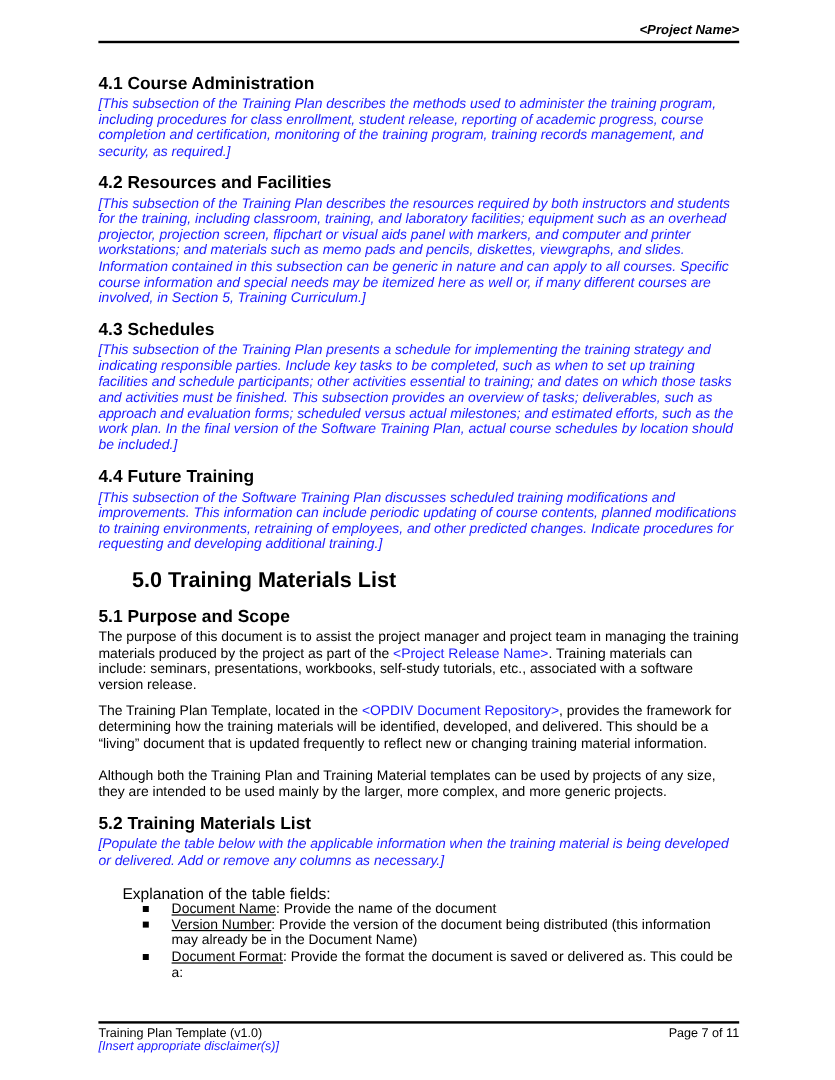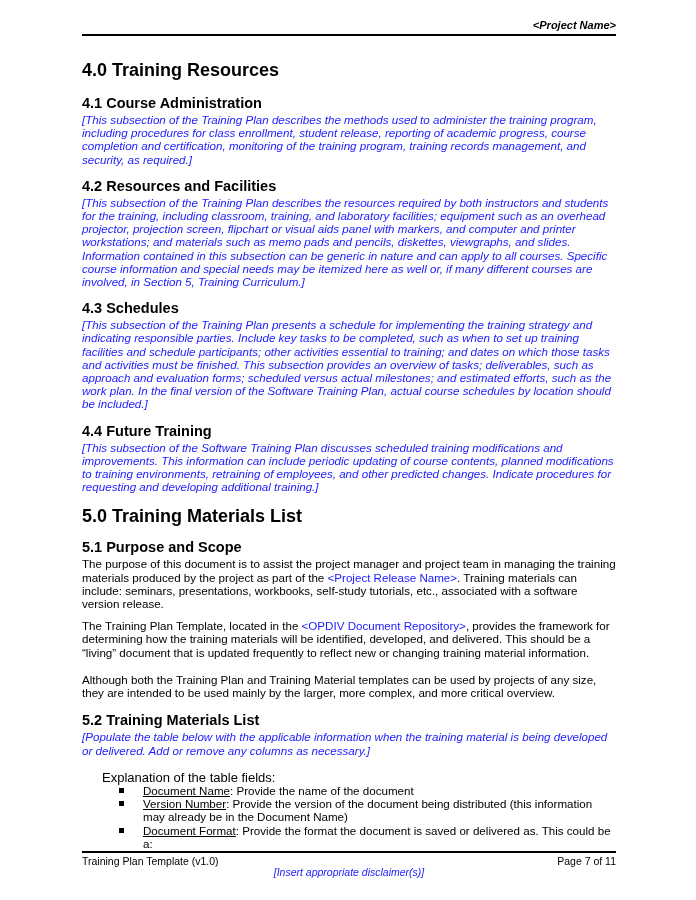--- a/index.html
+++ b/index.html
@@ -19,52 +19,51 @@
   .gap { height: 5px; }
   .explain { font-size: 13px; line-height: 13.2px; margin: 14px 0 0 20px; }
   ul.fields { list-style: none; padding: 0; margin: 0 0 0 42px; }
   ul.fields li { position: relative; font-size: 11.6px; line-height: 13.2px; padding-left: 19px; }
   ul.fields li .bullet { position: absolute; left: -5px; top: 4px; width: 5px; height: 5px; background: #000; }
   .u { text-decoration: underline; }
   .footer-rule { position: absolute; top: 851px; left: 0; width: 534px; height: 0;
                  border-top: 2.5px solid #000; }
   .footer-left { position: absolute; top: 855px; left: 0; font-size: 10.5px; }
   .footer-right { position: absolute; top: 855px; right: 0; font-size: 10.5px; }
-  .footer-center { position: absolute; top: 866px; left: 0; width: 534px; text-align: center;
+  .footer-center { position: absolute; top: 866px; left: 0; width: 534px; 
                    font-size: 10.5px; font-style: italic; color: #1a1aff; }
 </style>
 </head>
 <body>
 
 <div class="page">
   <div class="header">&lt;Project Name&gt;</div>
   <div class="header-rule"></div>
 
   <div class="content">
-    <h1>4.0 Training Resources</h1>
 
     <h2>4.1 Course Administration</h2>
     <p class="inst">[This subsection of the Training Plan describes the methods used to administer the training program, including procedures for class enrollment, student release, reporting of academic progress, course completion and certification, monitoring of the training program, training records management, and security, as required.]</p>
 
     <h2>4.2 Resources and Facilities</h2>
     <p class="inst">[This subsection of the Training Plan describes the resources required by both instructors and students for the training, including classroom, training, and laboratory facilities; equipment such as an overhead projector, projection screen, flipchart or visual aids panel with markers, and computer and printer workstations; and materials such as memo pads and pencils, diskettes, viewgraphs, and slides. Information contained in this subsection can be generic in nature and can apply to all courses. Specific course information and special needs may be itemized here as well or, if many different courses are involved, in Section 5, Training Curriculum.]</p>
 
     <h2>4.3 Schedules</h2>
     <p class="inst">[This subsection of the Training Plan presents a schedule for implementing the training strategy and indicating responsible parties. Include key tasks to be completed, such as when to set up training facilities and schedule participants; other activities essential to training; and dates on which those tasks and activities must be finished. This subsection provides an overview of tasks; deliverables, such as approach and evaluation forms; scheduled versus actual milestones; and estimated efforts, such as the work plan. In the final version of the Software Training Plan, actual course schedules by location should be included.]</p>
 
     <h2>4.4 Future Training</h2>
     <p class="inst">[This subsection of the Software Training Plan discusses scheduled training modifications and improvements. This information can include periodic updating of course contents, planned modifications to training environments, retraining of employees, and other predicted changes. Indicate procedures for requesting and developing additional training.]</p>
 
-    <h1 style="margin-bottom:10px;">5.0 Training Materials List</h1>
+    <h1 style="margin-bottom:10px;margin-left:28px;">5.0 Training Materials List</h1>
 
     <h2>5.1 Purpose and Scope</h2>
     <p class="body"><span>The purpose of this document is to assist the project manager and project team in managing the training materials produced by the project as part of the </span><span class="ph">&lt;Project Release Name&gt;</span><span>.  Training materials can include: seminars, presentations, workbooks, self-study tutorials, etc., associated with a software version release.</span></p>
     <p class="body"><span>The Training Plan Template, located in the </span><span class="ph">&lt;OPDIV Document Repository&gt;</span><span>, provides the framework for determining how the training materials will be identified, developed, and delivered.    This should be a “living” document that is updated frequently to reflect new or changing training material information.</span></p>
     <div class="gap"></div>
-    <p class="body" style="margin-bottom:12px;">Although both the Training Plan and Training Material templates can be used by projects of any size, they are intended to be used mainly by the larger, more complex, and more critical overview.</p>
+    <p class="body" style="margin-bottom:12px;">Although both the Training Plan and Training Material templates can be used by projects of any size, they are intended to be used mainly by the larger, more complex, and more generic projects.</p>
 
     <h2>5.2 Training Materials List</h2>
     <p class="inst" style="margin-bottom:0;">[Populate the table below with the applicable information when the training material is being developed or delivered.  Add or remove any columns as necessary.]</p>
 
     <div class="explain">Explanation of the table fields:</div>
     <ul class="fields">
       <li><span class="bullet"></span><span class="u">Document Name</span><span>: Provide the name of the document</span></li>
       <li><span class="bullet"></span><span class="u">Version Number</span><span>: Provide the version of the document being distributed (this information may already be in the Document Name)</span></li>
       <li><span class="bullet"></span><span class="u">Document Format</span><span>:  Provide the format the document is saved or delivered as.  This could be a:</span></li>
     </ul>

